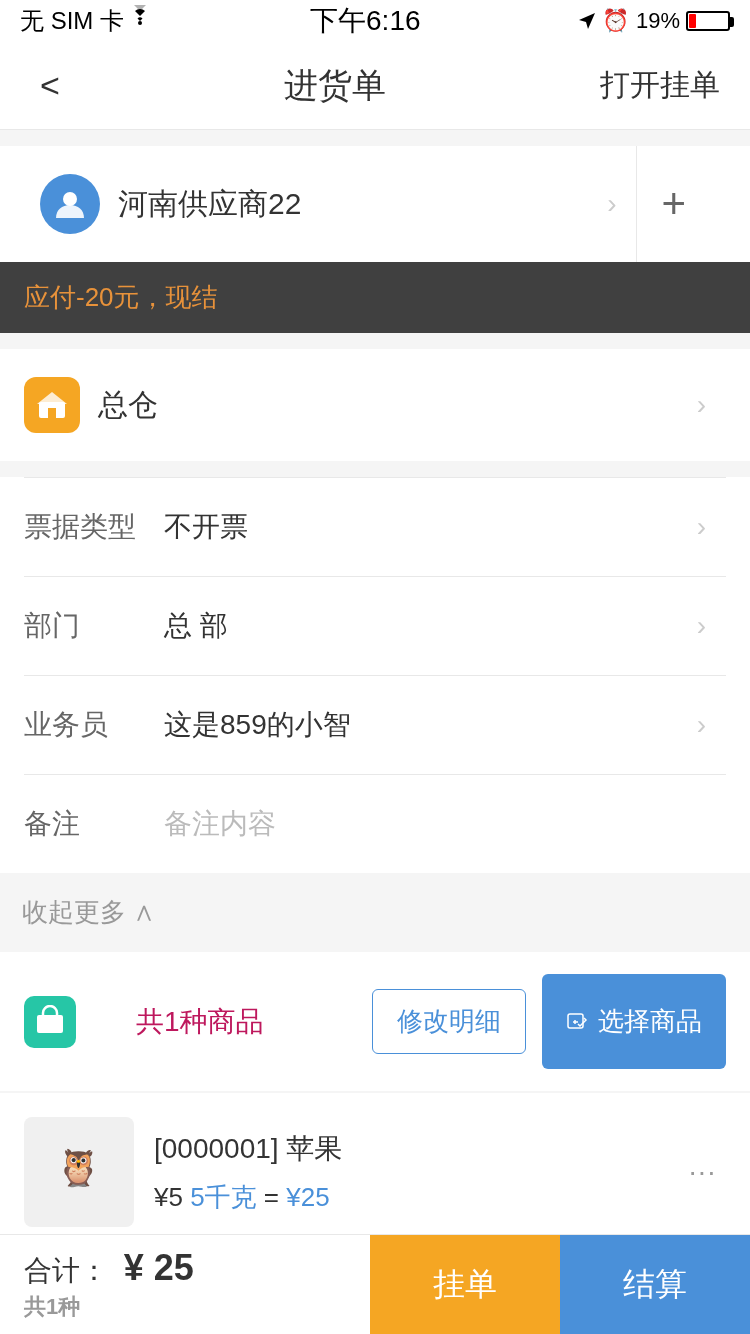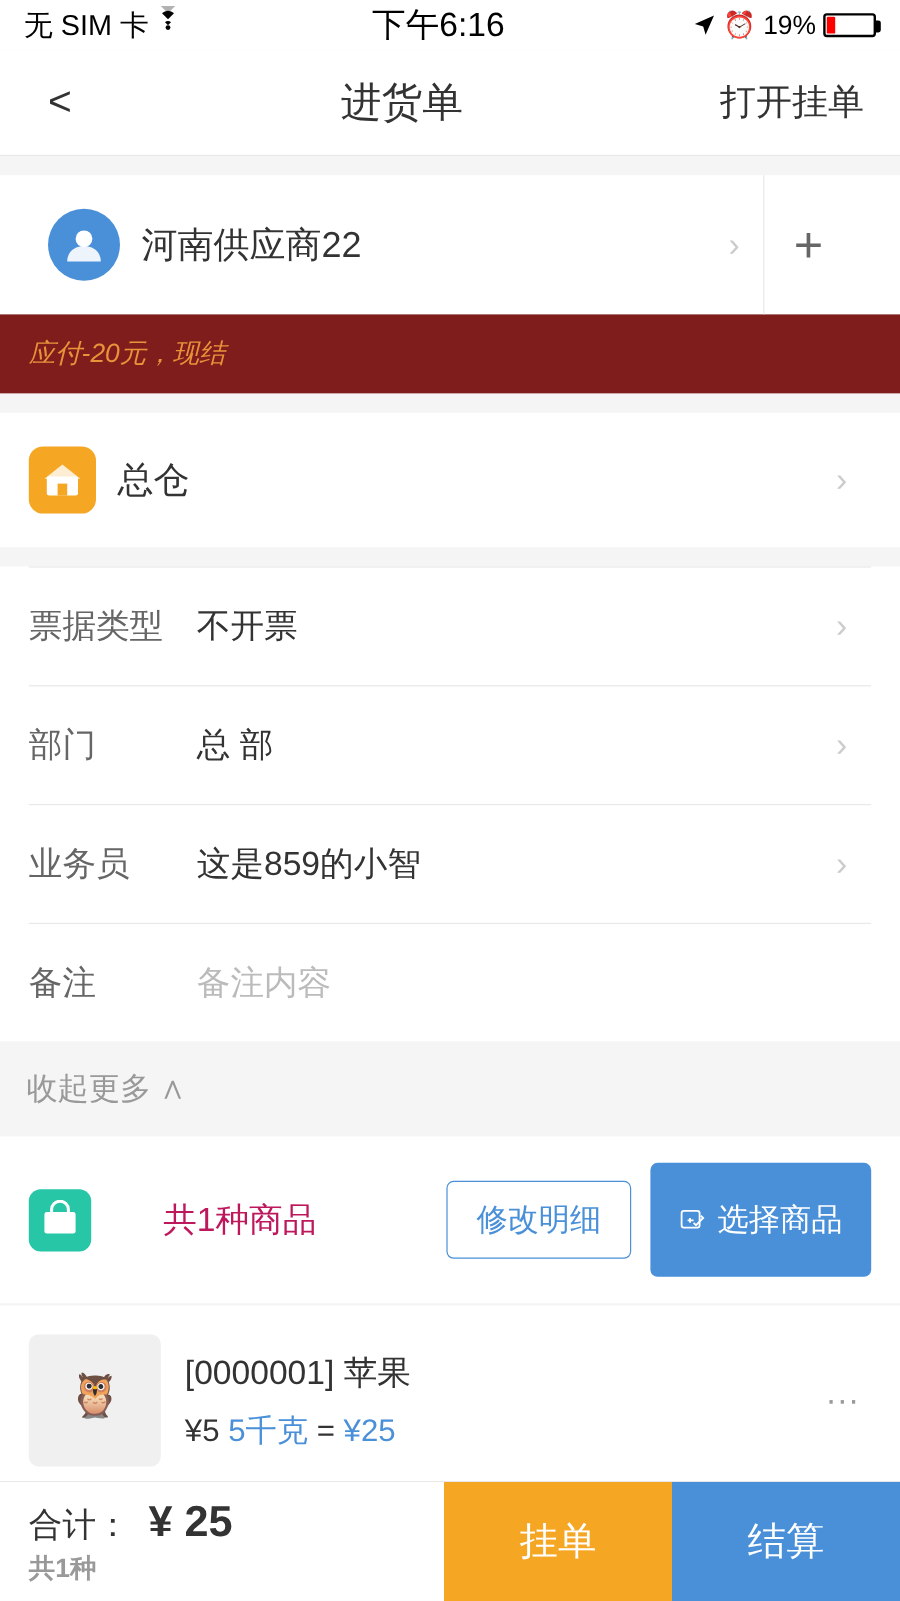--- a/index.html
+++ b/index.html
@@ -121,25 +121,24 @@
       font-size: 42px;
       color: #666;
       cursor: pointer;
       display: flex;
       align-items: center;
       height: 100%;
     }
 
     
     .warning-bar {
-      background: #7f1d1d;
+      background: #404040;
       padding: 18px 24px;
-      font-size: 22px;
+      font-size: 26px;
       color: #e8923a;
-      font-style: italic;
     }
 
     
     .row-item {
       background: #fff;
       display: flex;
       align-items: center;
       padding: 28px 24px;
       cursor: pointer;
     }

